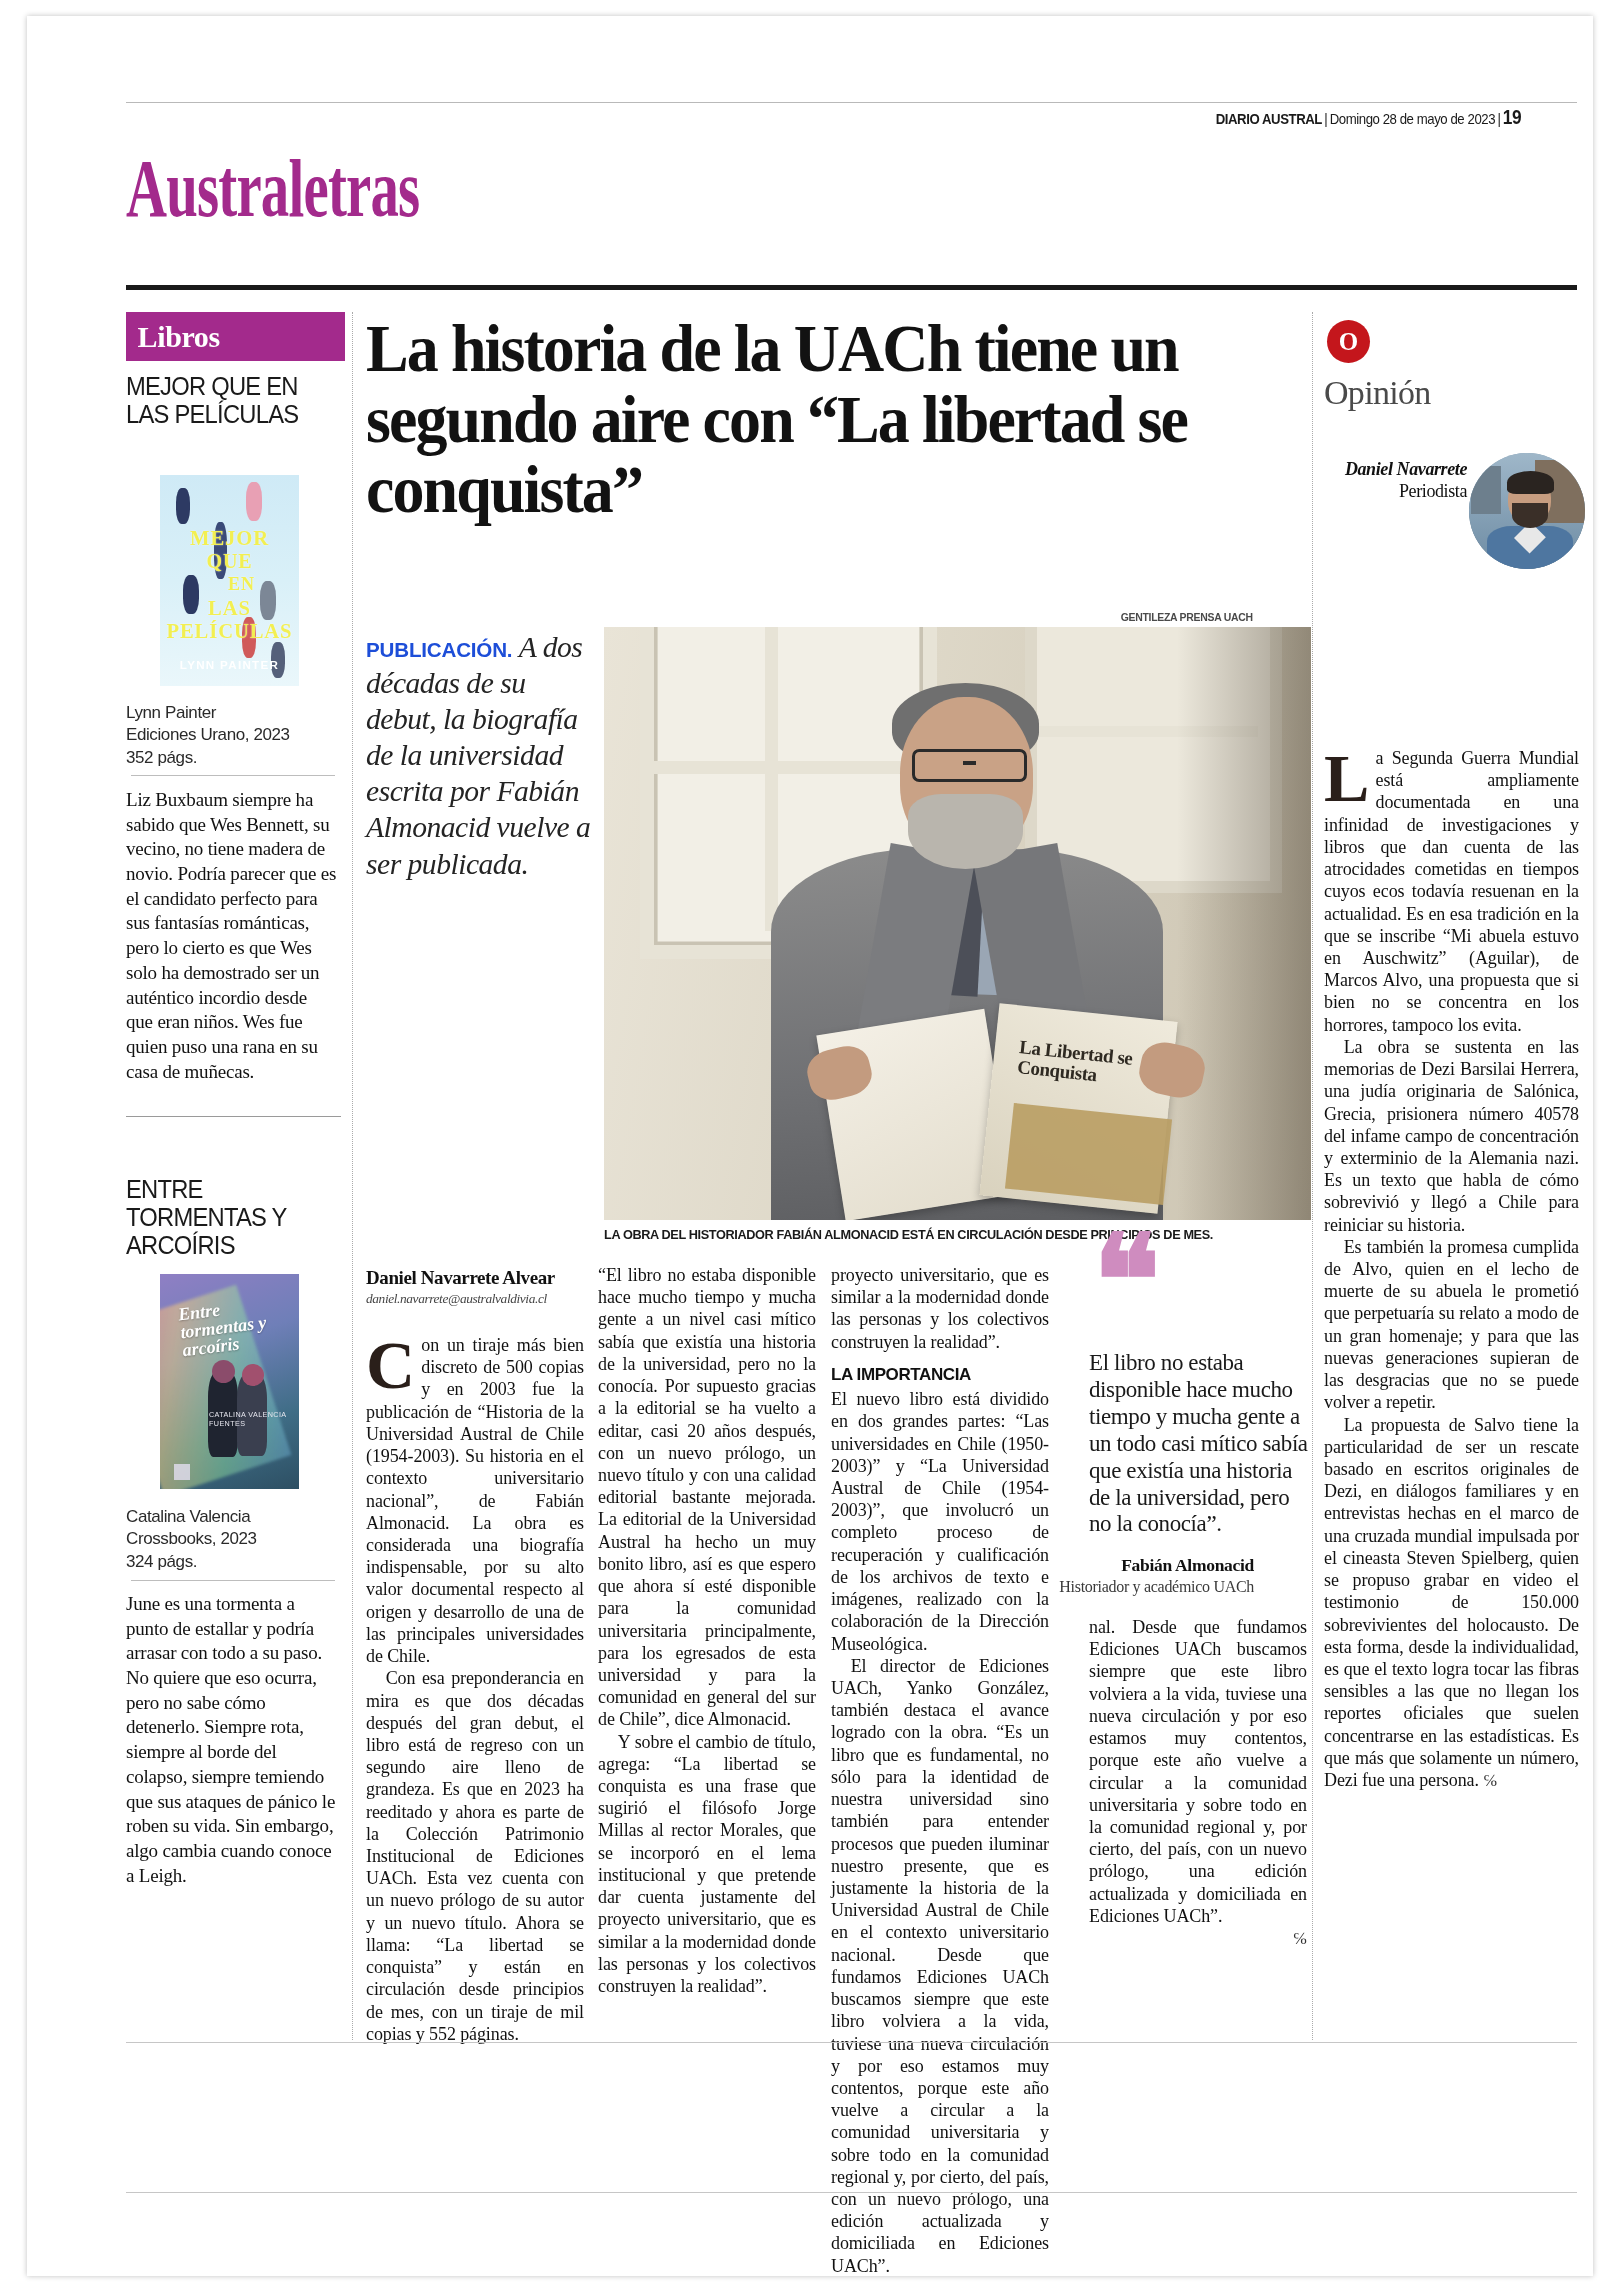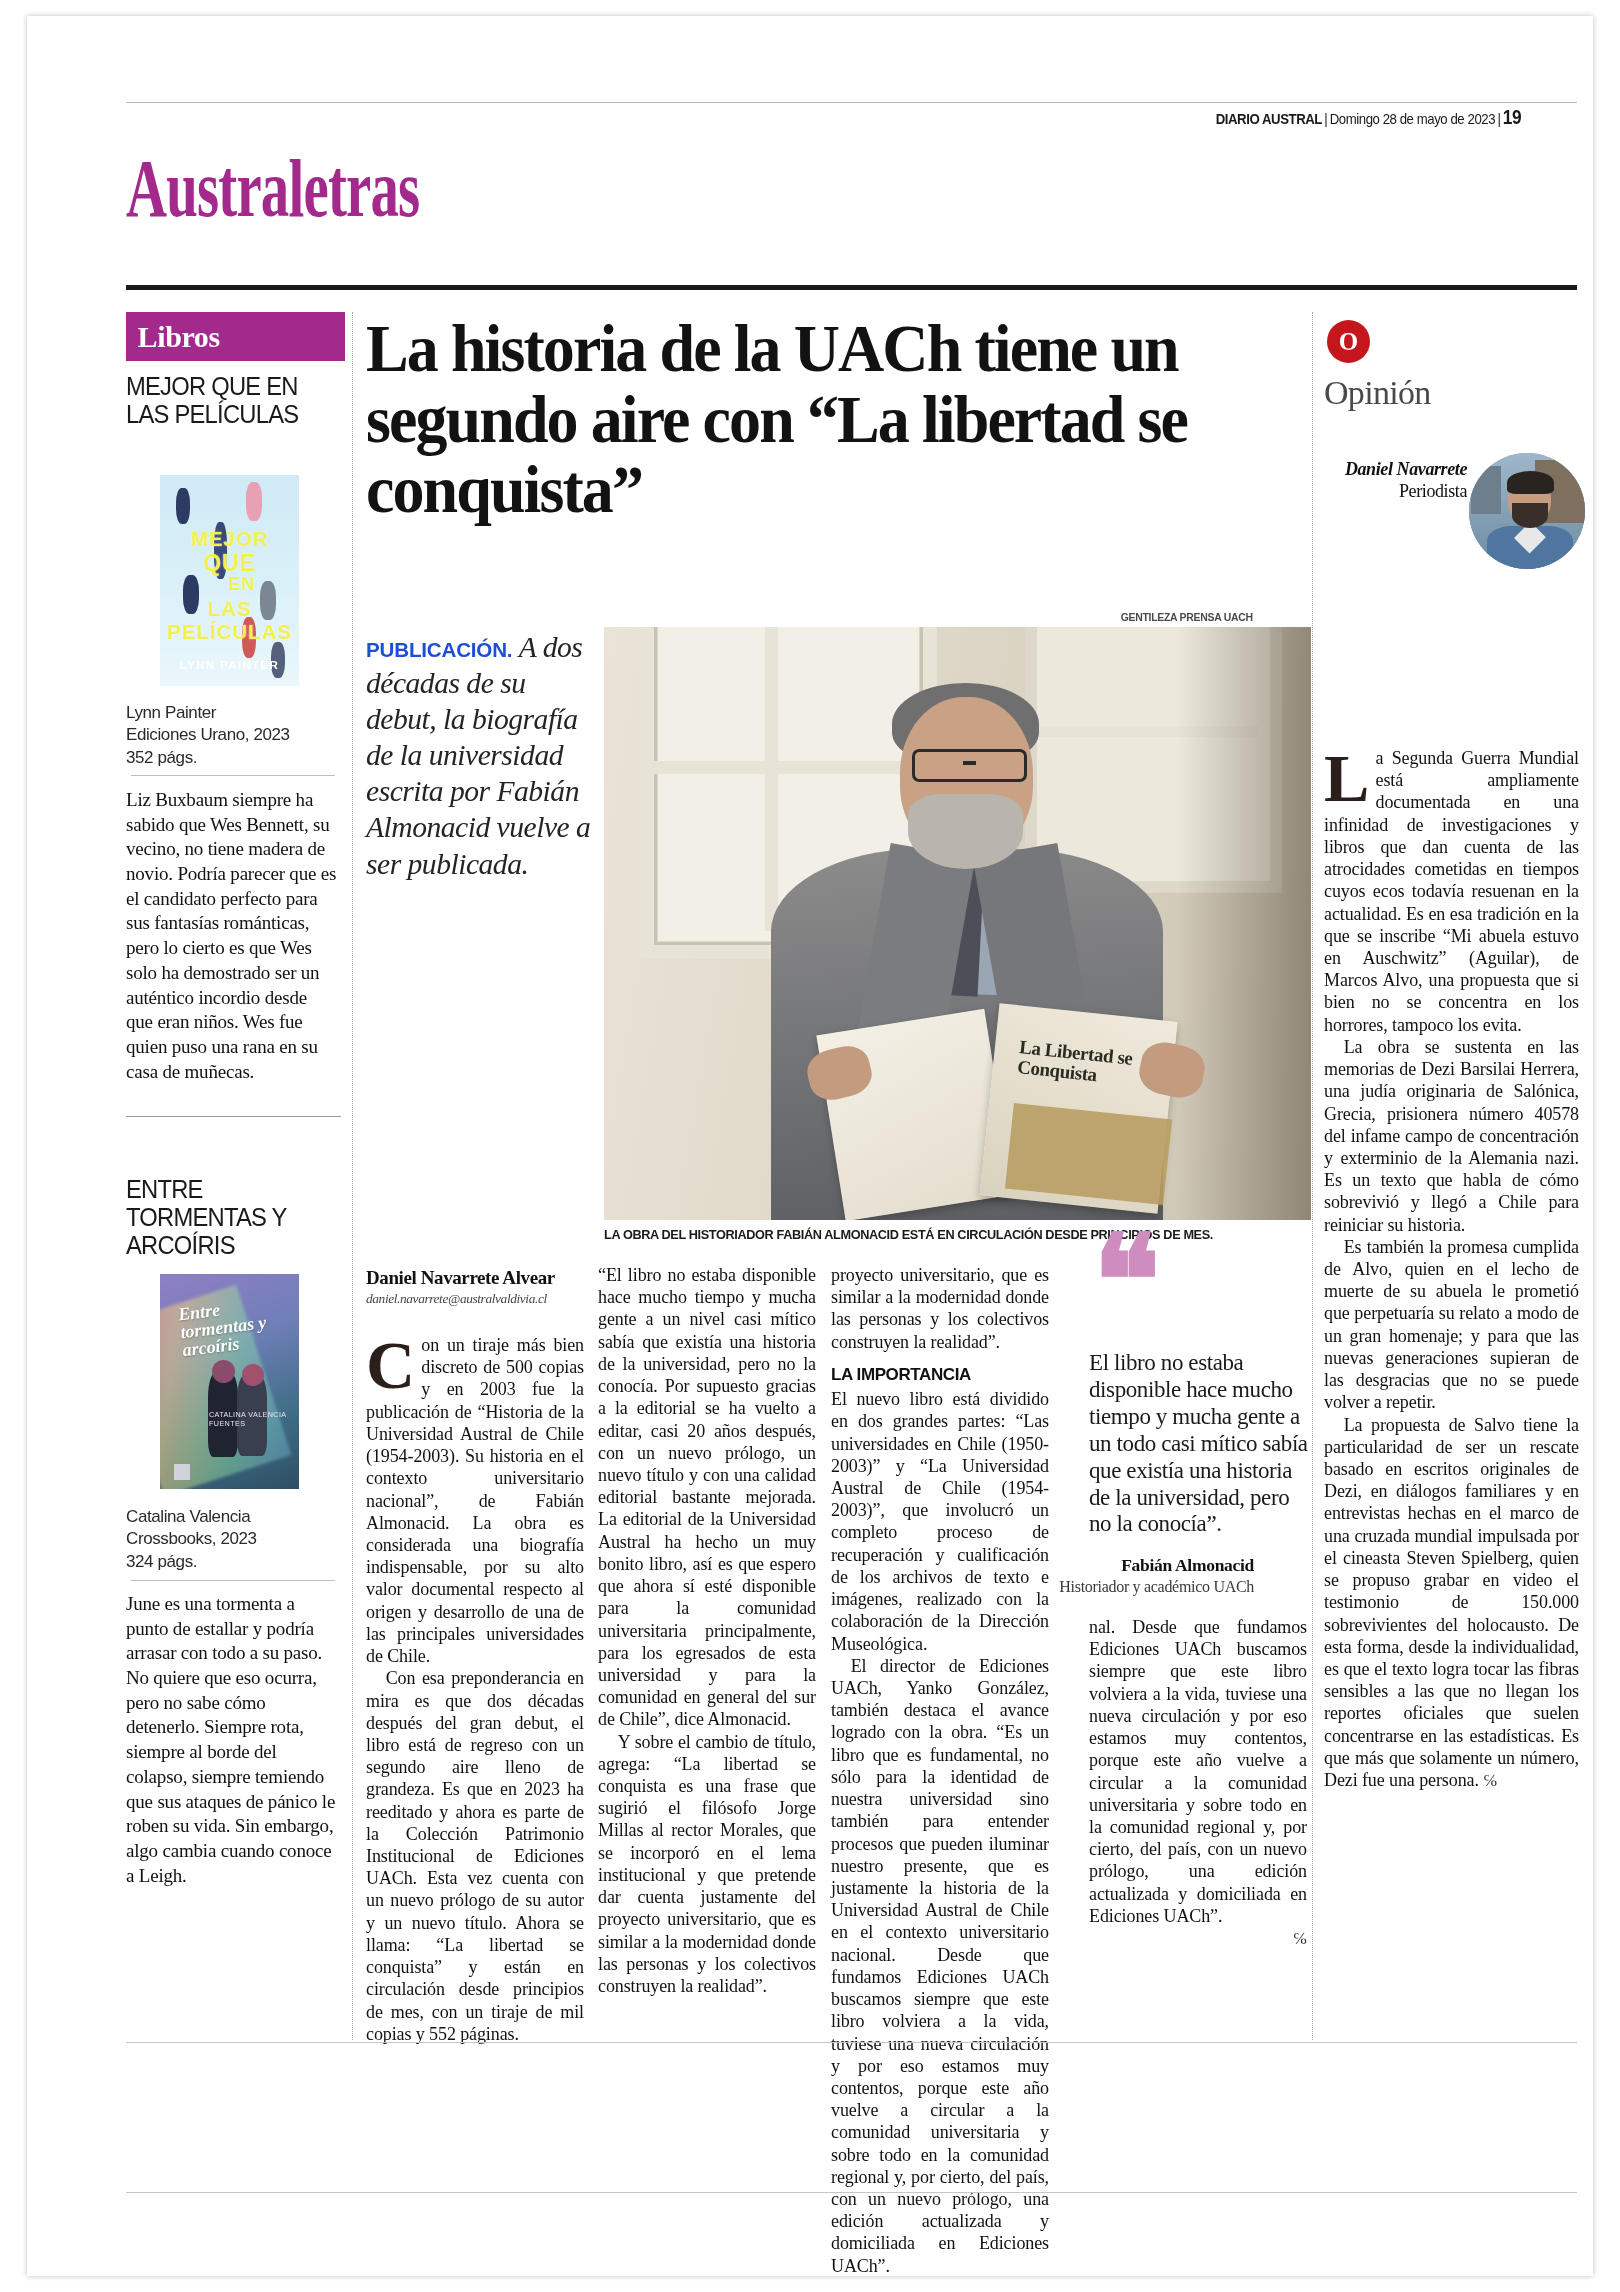--- a/index.html
+++ b/index.html
@@ -132,28 +132,28 @@
   .cover1 {
     position: absolute;
     left: 133px; top: 459px;
     width: 139px; height: 211px;
     background: linear-gradient(180deg,#cfeaf6 0%,#d9f0f8 50%,#eaf7fb 100%);
     overflow: hidden;
   }
   .cover1 .c1txt {
     position: absolute; left: 0; right: 0;
     text-align: center;
-    font-family: Liberation Sans, sans-serif;
+    font-family: Liberation Serif, serif;
     font-weight: 700;
     color: #f2ef52;
     letter-spacing: 0.9px;
     text-shadow: 0 0 1.8px rgba(255,255,255,.7);
   }
   .cover1 .l1 { top: 52px; font-size: 20.6px; }
-  .cover1 .l2 { top: 75px; font-size: 23px; }
+  .cover1 .l2 { top: 75px; font-size: 20px; }
   .cover1 .l3 { top: 99px; font-size: 18px; margin-left: 24px; }
   .cover1 .l4 { top: 122px; font-size: 20.6px; }
   .cover1 .l5 { top: 145px; font-size: 20.6px; }
   .cover1 .author {
     position: absolute; left:0; right:0; top: 183px;
     text-align:center;
     font-family:"Liberation Sans", sans-serif;
     font-weight:700; font-size:11.6px; color:#ffffff; letter-spacing:1.3px;
   }
   .fig { position:absolute; background:#2d3a63; border-radius:40%; }

